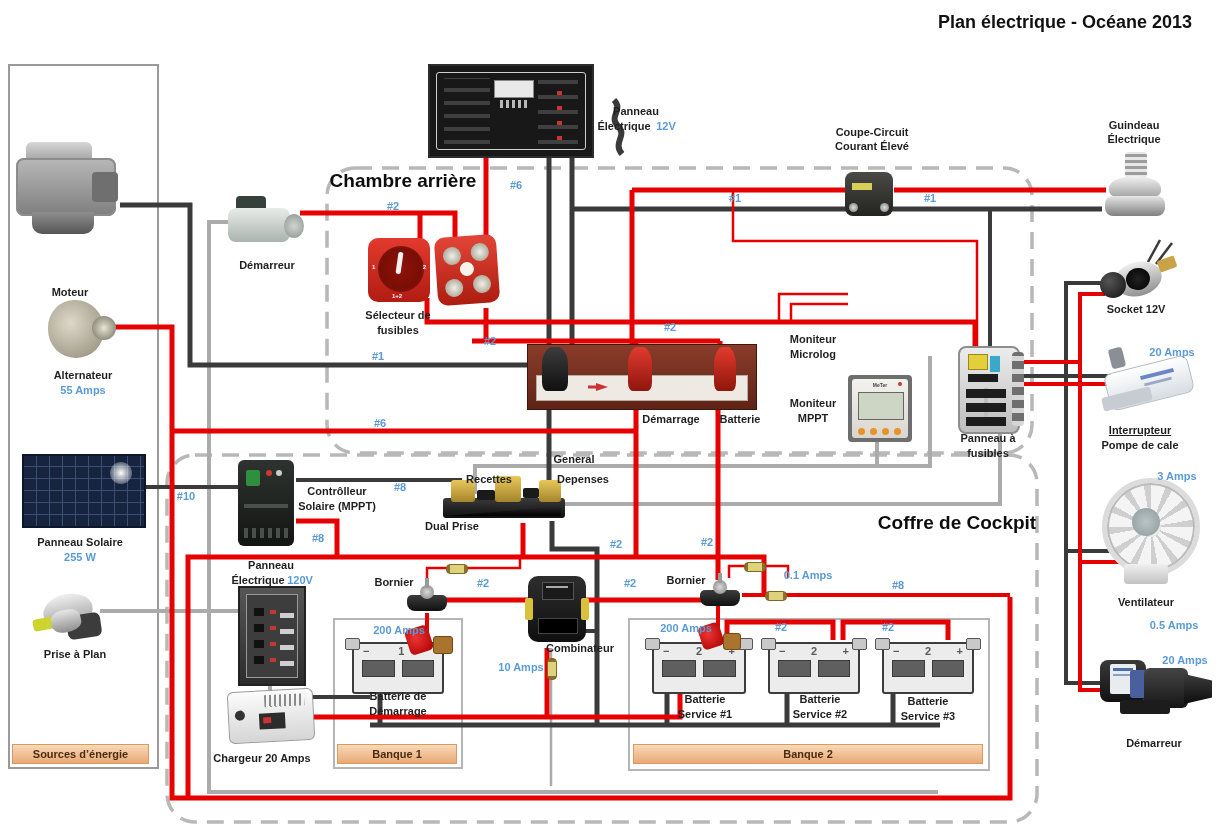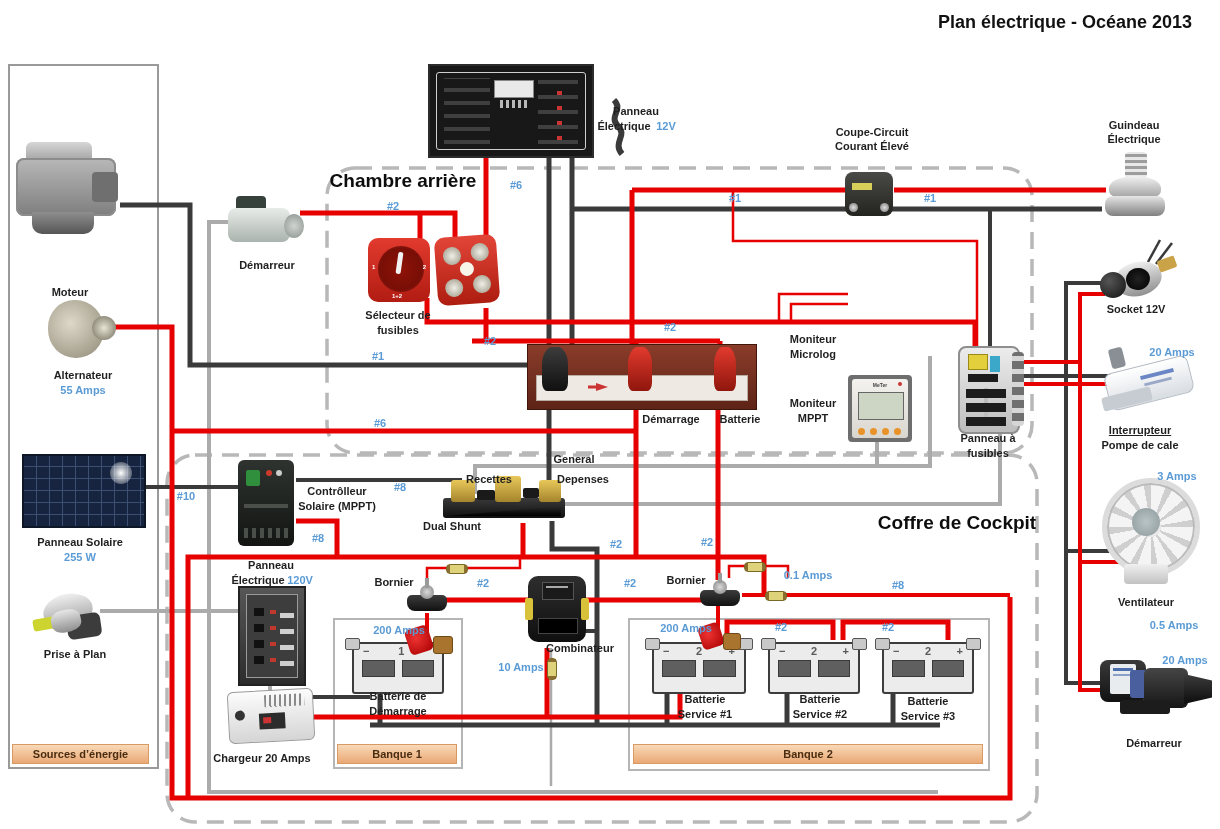--- a/index.html
+++ b/index.html
@@ -401,21 +401,21 @@
       <div class="lbl comp" style="left: 1140px; top: 424px; text-decoration: underline;">Interrupteur</div>
       <div class="lbl comp" style="left: 1140px; top: 439px;">Pompe de cale</div>
       <div class="lbl comp" style="left: 1146px; top: 596px;">Ventilateur</div>
       <div class="lbl comp" style="left: 1154px; top: 737px;">Démarreur</div>
       <div class="lbl comp" style="left: 337px; top: 485px;">Contrôlleur</div>
       <div class="lbl comp" style="left: 337px; top: 500px;">Solaire (MPPT)</div>
       <div class="lbl comp" style="left: 271px; top: 559px;">Panneau</div>
       <div class="lbl comp" style="left: 258px; top: 574px;">Électrique</div>
       <div class="lbl blue" style="left: 300px; top: 574px;">120V</div>
       <div class="lbl comp" style="left: 262px; top: 752px;">Chargeur 20 Amps</div>
-      <div class="lbl comp" style="left: 452px; top: 520px;">Dual Shunt</div>
+      <div class="lbl comp" style="left: 452px; top: 520px;">Dual Prise</div>
       <div class="lbl comp" style="left: 489px; top: 473px;">Recettes</div>
       <div class="lbl comp" style="left: 583px; top: 473px;">Depenses</div>
       <div class="lbl comp" style="left: 394px; top: 576px;">Bornier</div>
       <div class="lbl comp" style="left: 686px; top: 574px;">Bornier</div>
       <div class="lbl comp" style="left: 580px; top: 642px;">Combinateur</div>
       <div class="lbl comp" style="left: 398px; top: 690px;">Batterie de</div>
       <div class="lbl comp" style="left: 398px; top: 705px;">Démarrage</div>
       <div class="lbl comp" style="left: 705px; top: 693px;">Batterie</div>
       <div class="lbl comp" style="left: 705px; top: 708px;">Service #1</div>
       <div class="lbl comp" style="left: 820px; top: 693px;">Batterie</div>

